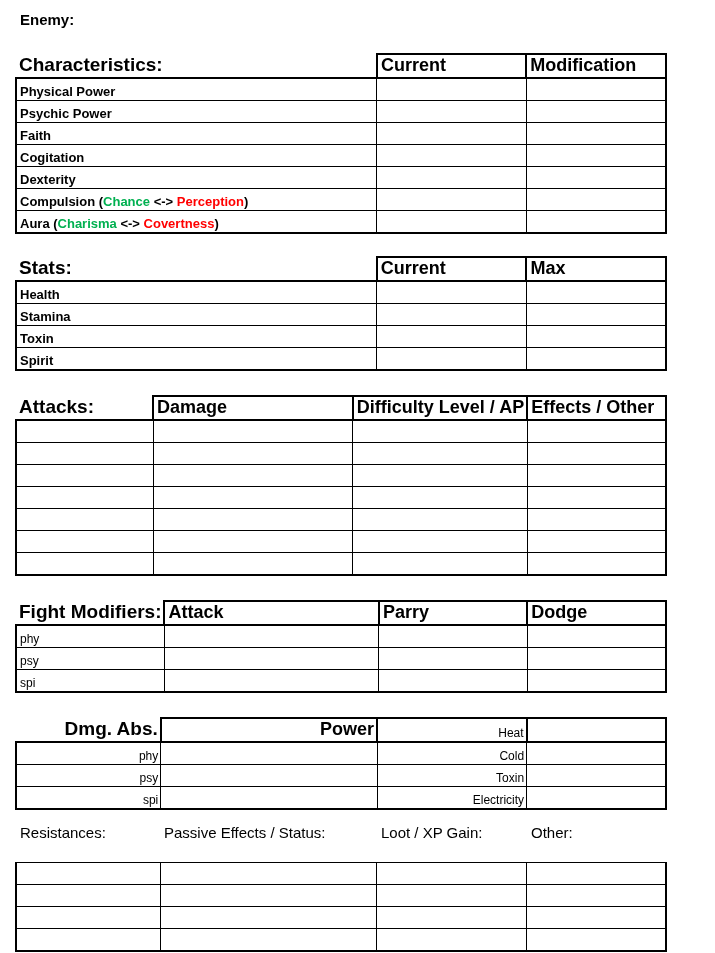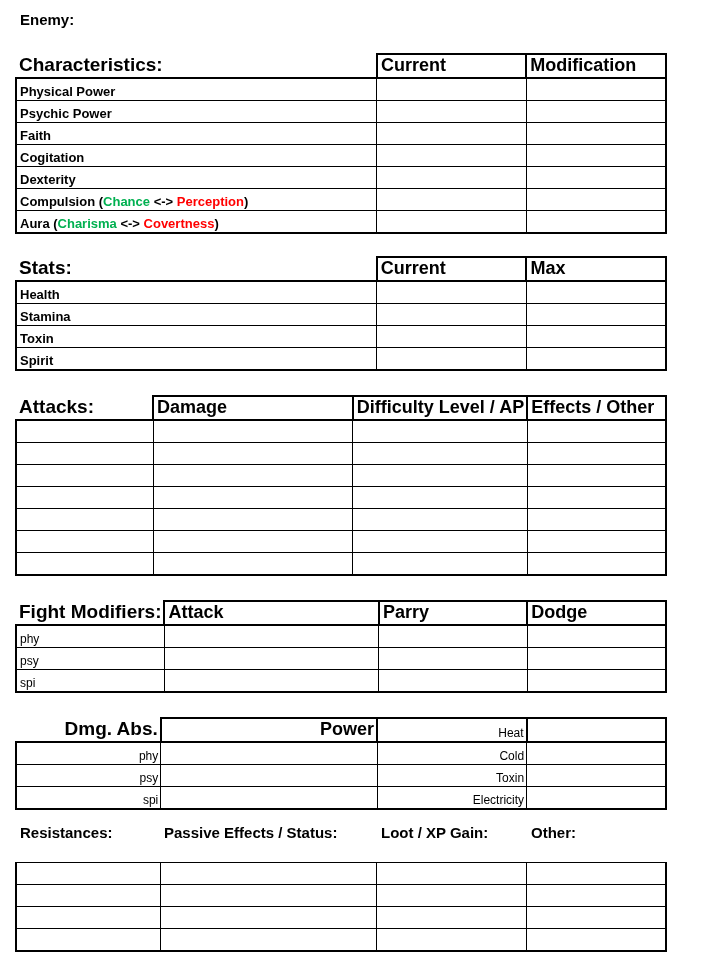--- a/index.html
+++ b/index.html
@@ -61,21 +61,21 @@
   #sec-stats   { margin-top: 22px; }
   #sec-attacks { margin-top: 24px; }
   #sec-fm      { margin-top: 24px; }
   #sec-da      { margin-top: 24px; text-align: right; }
   #sec-res     { margin-top: 14px; }
 
   .free-hdr {
     display: grid;
     grid-template-columns: 145px 217px 150px 140px;
     font-size: 15px;
-    font-weight: 700;
+    font-weight: 400;
     height: 18px;
     line-height: 18px;
     margin-bottom: 20px;
   }
   .free-hdr > div { padding-left: 4px; }
   .free-hdr > div:first-child { padding-left: 5px; }
 </style>
 </head>
 <body>
 

